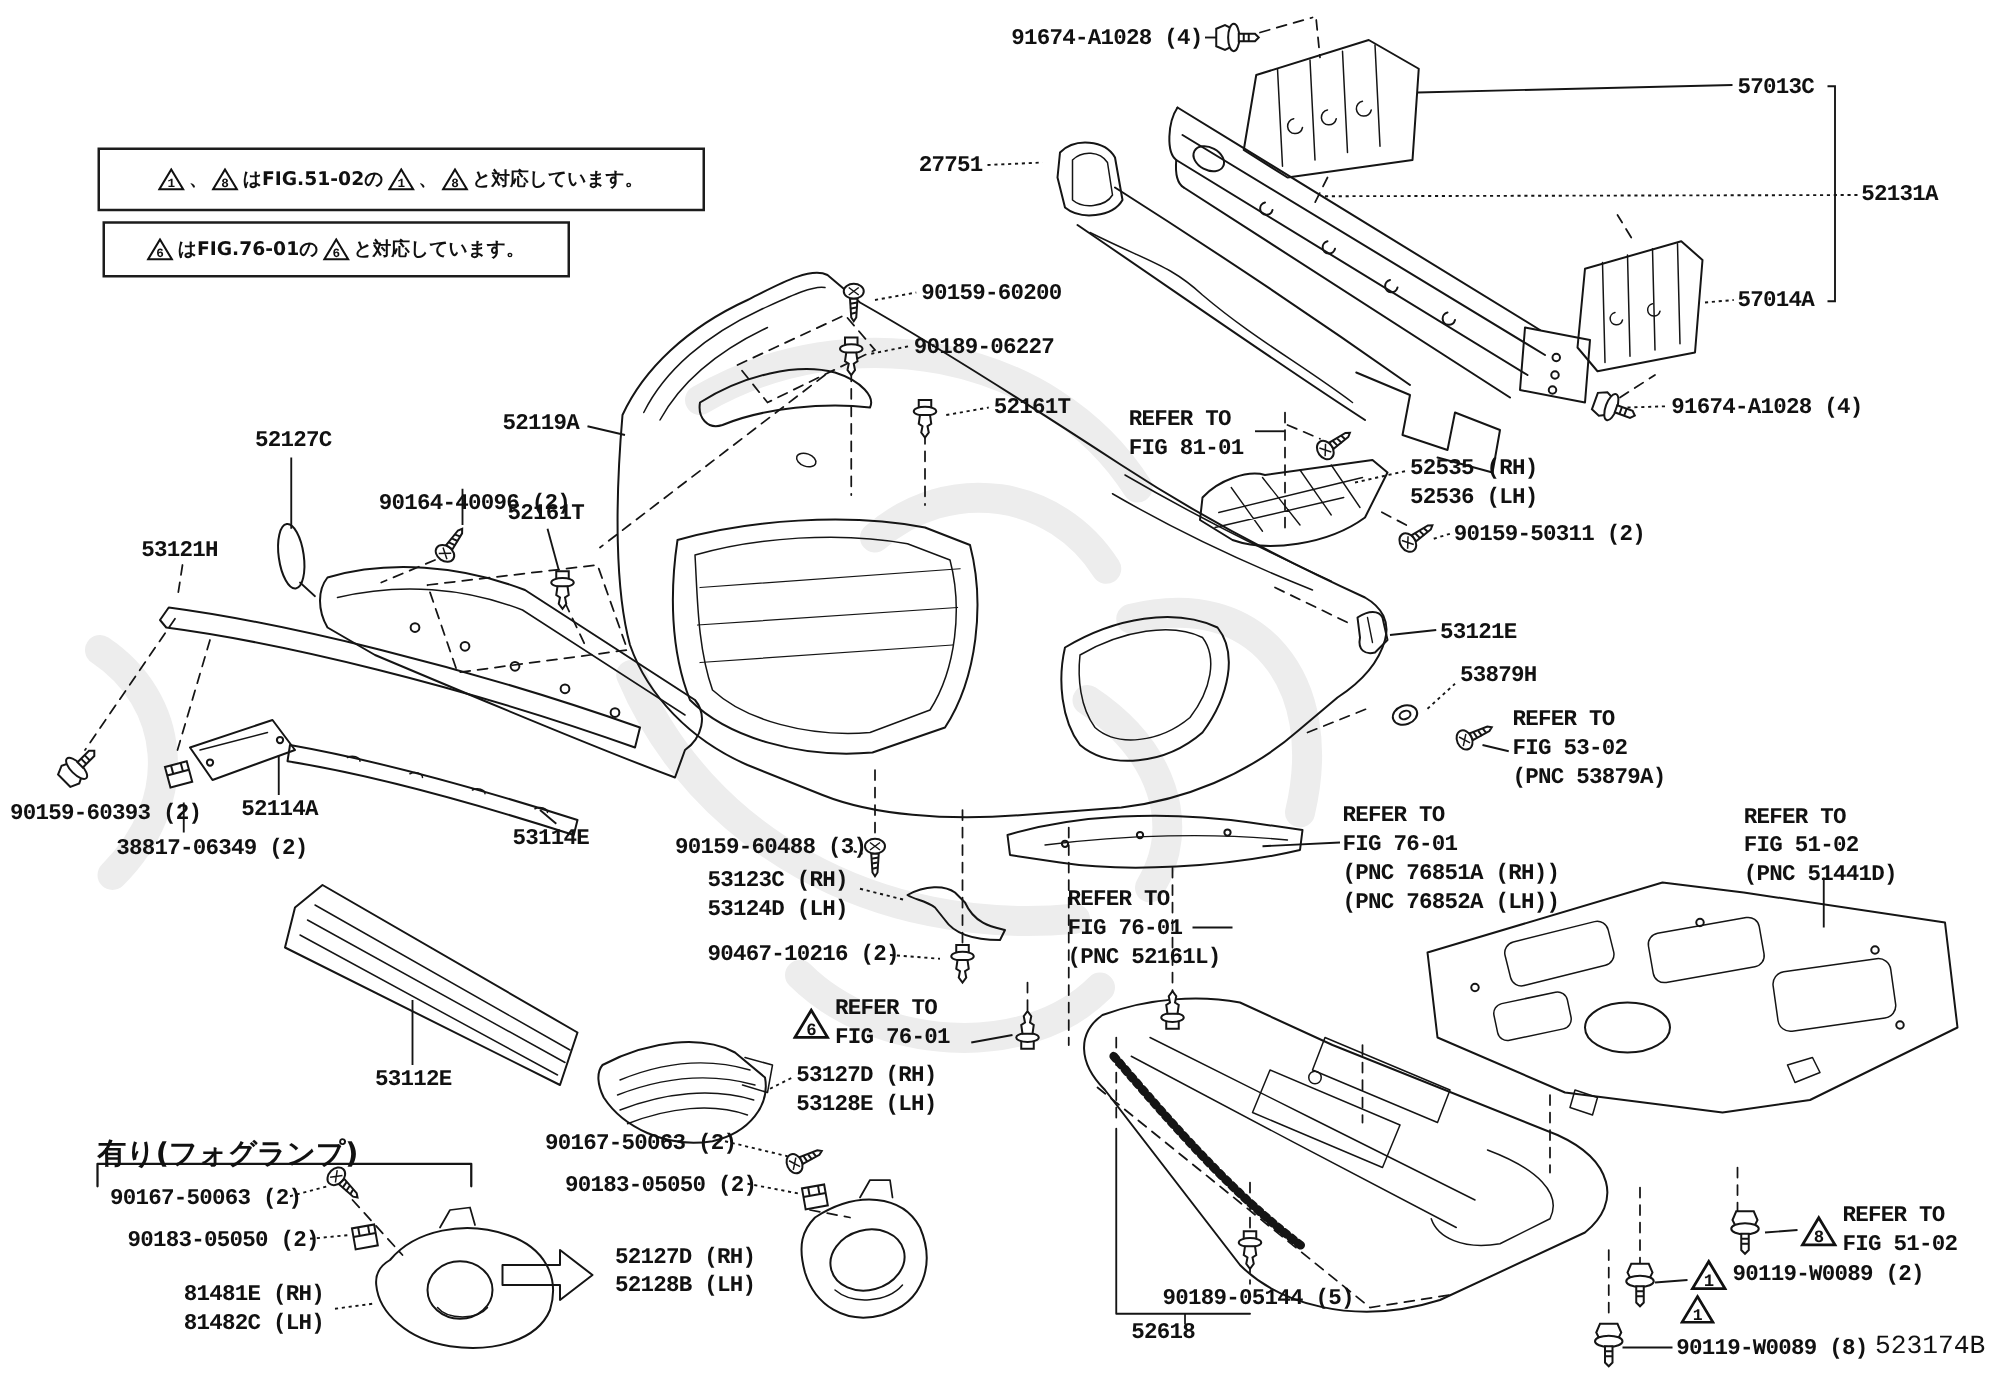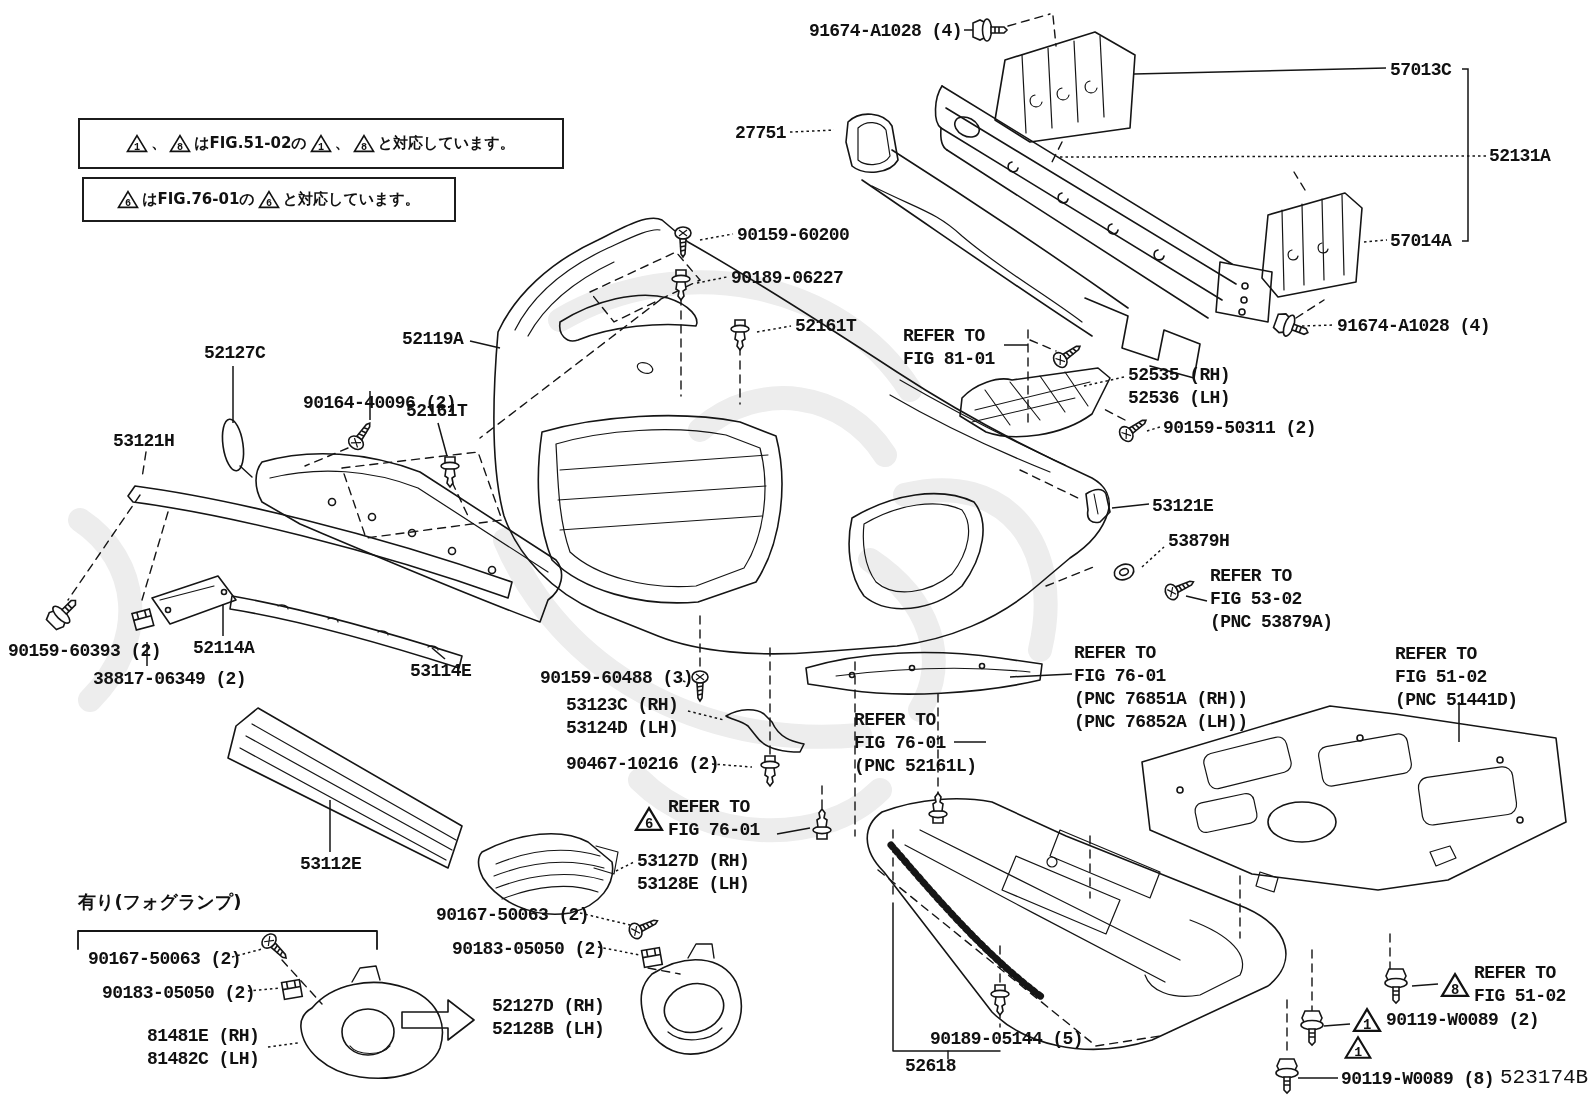--- a/index.html
+++ b/index.html
@@ -9,21 +9,21 @@
     font-family:"Liberation Mono", monospace;
   }
   #art{position:absolute;left:0;top:0;z-index:1;}
   #labels{position:absolute;left:0;top:0;width:100%;height:100%;z-index:2;}
   .lbl{
     position:absolute;display:flex;align-items:center;gap:4px;
     font-weight:bold;font-size:18px;line-height:23px;letter-spacing:-0.6px;
     white-space:nowrap;color:#111;
   }
   .lbl .col{display:flex;flex-direction:column;}
-  .lbl.jp{font-family:"DejaVu Sans",sans-serif;font-size:18px;font-weight:600;letter-spacing:0;}
+  .lbl.jp{font-family:"DejaVu Sans",sans-serif;font-size:23px;font-weight:600;letter-spacing:0;margin-top:22px;}
   .lbl.plain{font-weight:normal;font-size:21px;letter-spacing:0;}
   .note{
     position:absolute;z-index:2;border:2px solid #1c1c1c;background:#fff;
     display:flex;align-items:center;justify-content:center;gap:2px;
     font-family:"DejaVu Sans",sans-serif;font-size:15px;font-weight:600;
     white-space:nowrap;color:#111;box-shadow:0 0 0 1px #fff inset;
   }
   .note span{padding:0 1px;}
 </style>
 </head>

